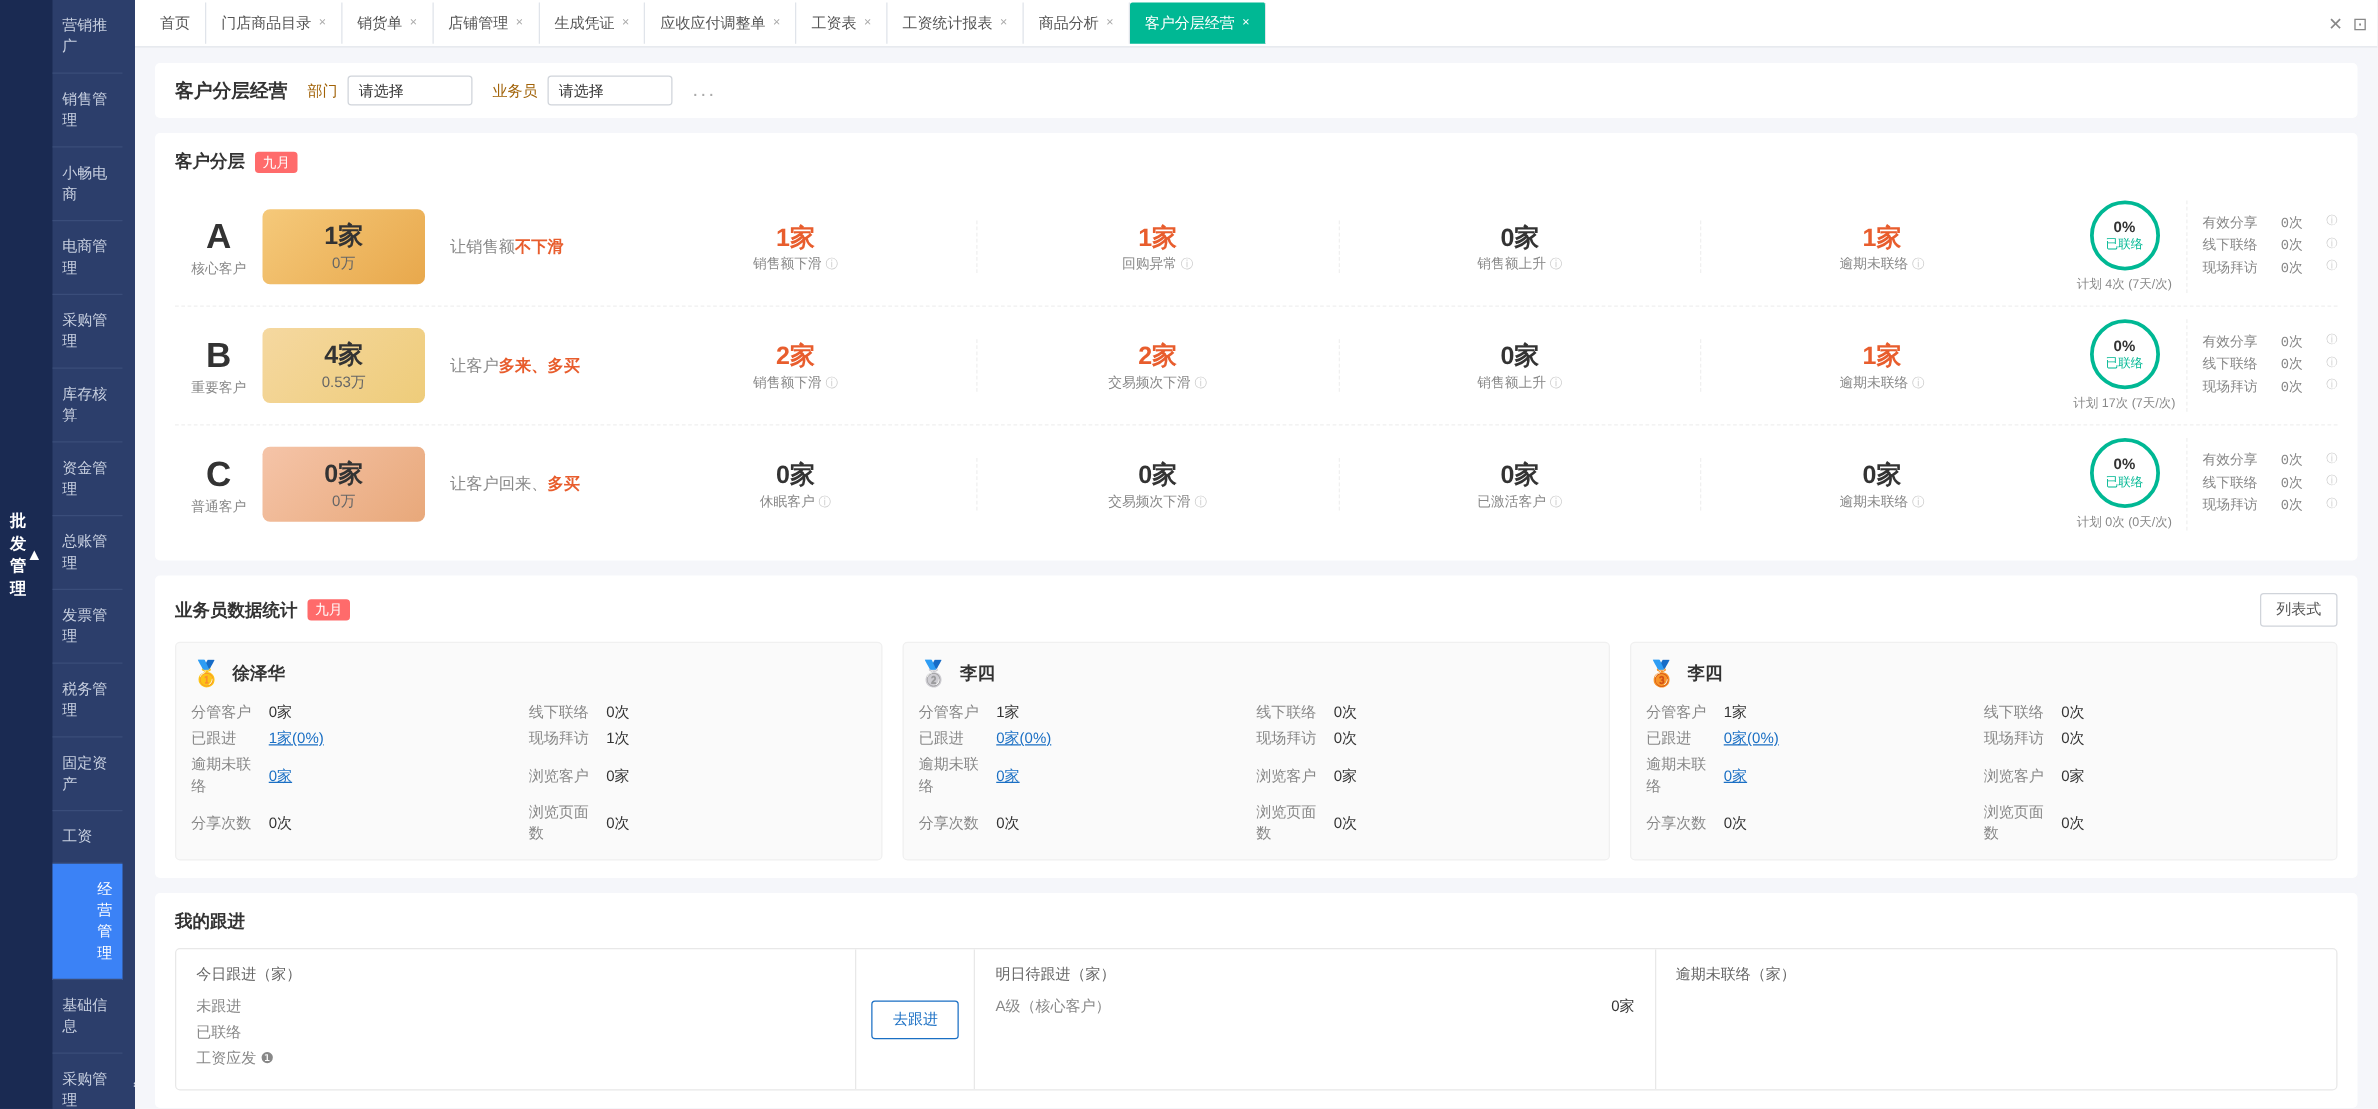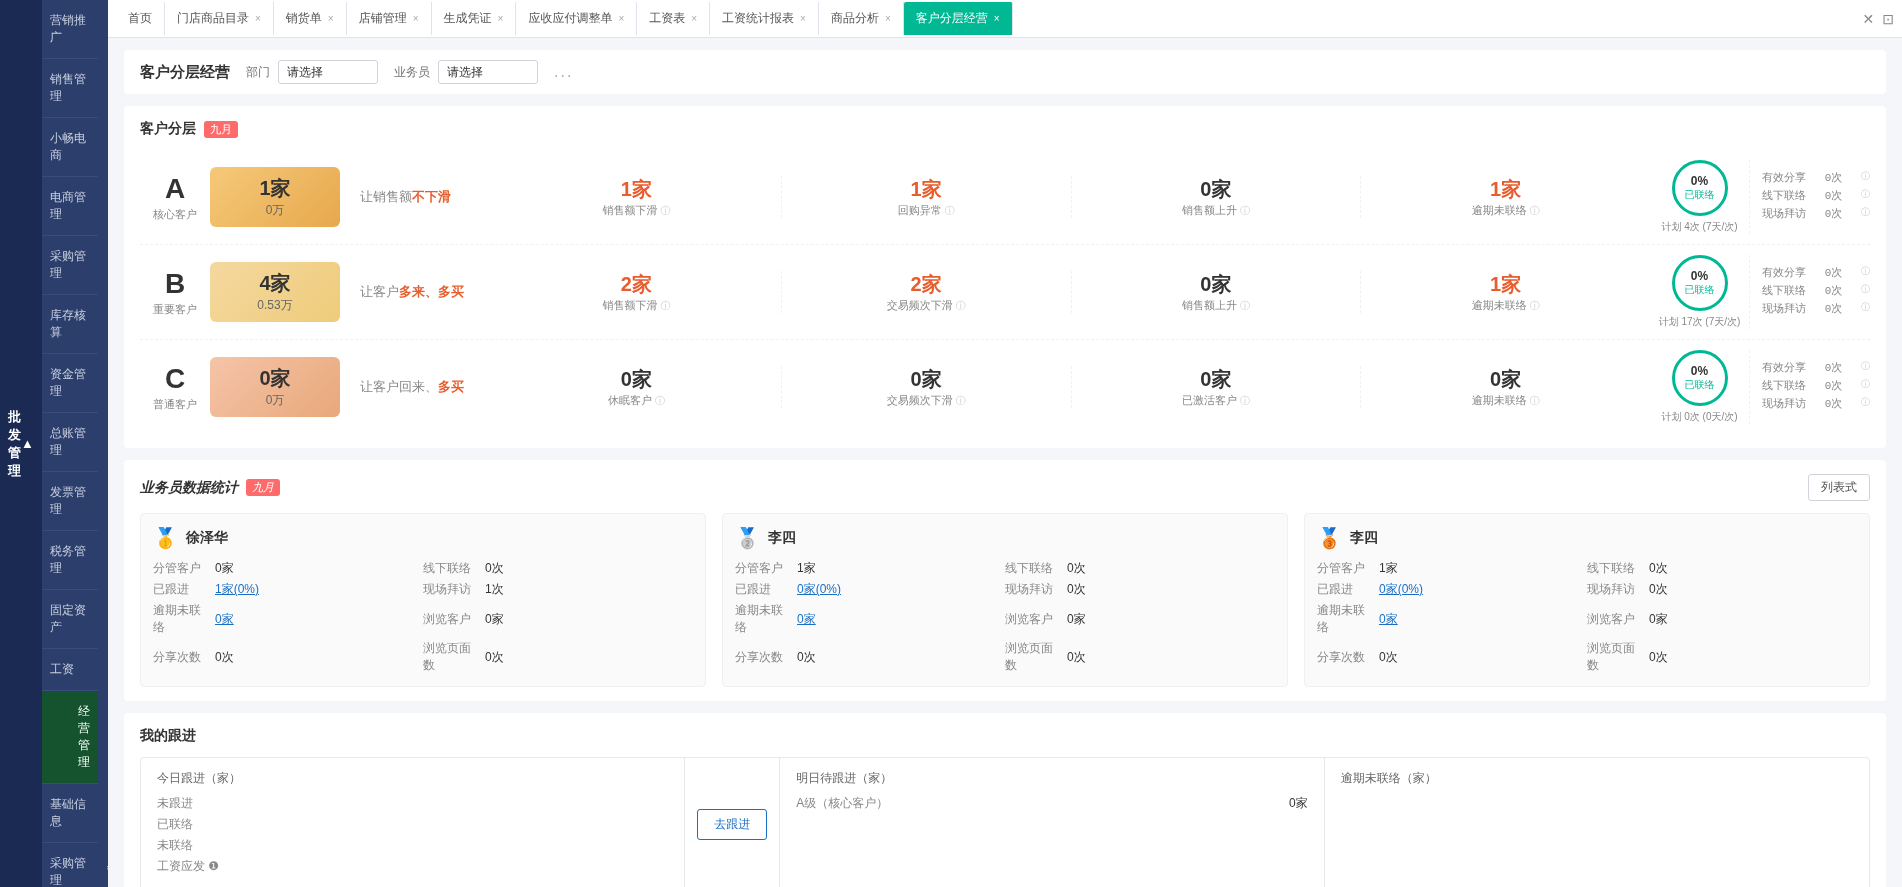--- a/index.html
+++ b/index.html
@@ -27,21 +27,21 @@
       color: #fff;
       cursor: pointer;
     }
     .sidebar-item {
       padding: 12px 8px;
       font-size: 12px;
       color: #c8d0e0;
       cursor: pointer;
       border-bottom: 1px solid #3a4d7a;
     }
-    .sidebar-item.active { background: #14532d; color: #fff; padding-left: 36px; }
+    .sidebar-item.active { background: #3b82f6; color: #fff; padding-left: 36px; }
     .sidebar-gear {
       margin-top: auto;
       padding: 12px 8px;
       text-align: center;
       cursor: pointer;
       color: #c8d0e0;
     }
 
     
     .main {
@@ -108,21 +108,21 @@
       display: flex;
       align-items: center;
       gap: 16px;
       margin-bottom: 12px;
       background: #fff;
       padding: 10px 16px;
       border-radius: 4px;
     }
     .page-title { font-size: 15px; font-weight: bold; color: #333; }
     .filter-group { display: flex; align-items: center; gap: 8px; }
-    .filter-label { font-size: 12px; color: #737373; }
+    .filter-label { font-size: 12px; color: #a16207; }
     .filter-select {
       border: 1px solid #d0d4da;
       border-radius: 3px;
       padding: 4px 24px 4px 8px;
       font-size: 12px;
       color: #333;
       background: #fff;
       appearance: none;
       cursor: pointer;
       min-width: 100px;
@@ -242,21 +242,21 @@
       border-radius: 4px;
       padding: 14px 16px;
       margin-bottom: 12px;
     }
     .staff-header {
       display: flex;
       align-items: center;
       justify-content: space-between;
       margin-bottom: 12px;
     }
-    .staff-header-left { display: flex; align-items: center; gap: 8px; font-style: italic; }
+    .staff-header-left { display: flex; align-items: center; gap: 8px; }
     .list-view-btn {
       border: 1px solid #d0d4da;
       border-radius: 3px;
       padding: 4px 12px;
       font-size: 12px;
       color: #555;
       cursor: pointer;
       background: #fff;
     }
 
@@ -716,24 +716,20 @@
           <div class="followup-col-title">今日跟进（家）</div>
           <div class="followup-sub-row">
             <span class="followup-sub-label">未跟进</span>
             <span class="followup-sub-val"></span>
           </div>
           <div class="followup-sub-row">
             <span class="followup-sub-label">已联络</span>
             <span class="followup-sub-val"></span>
           </div>
           <div class="followup-sub-row">
-            <span class="followup-sub-label">未联络</span>
-            <span class="followup-sub-val red"></span>
-          </div>
-          <div class="followup-sub-row">
             <span class="followup-sub-label">工资应发 ❶</span>
             <span class="followup-sub-val red"></span>
           </div>
         </div>
         <div class="followup-btn-col">
           <button class="followup-btn">去跟进</button>
         </div>
         <div class="followup-col">
           <div class="followup-col-title">明日待跟进（家）</div>
           <div class="followup-sub-row">

